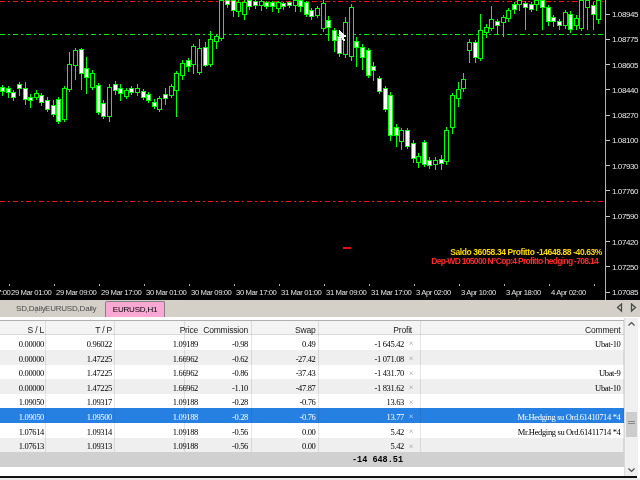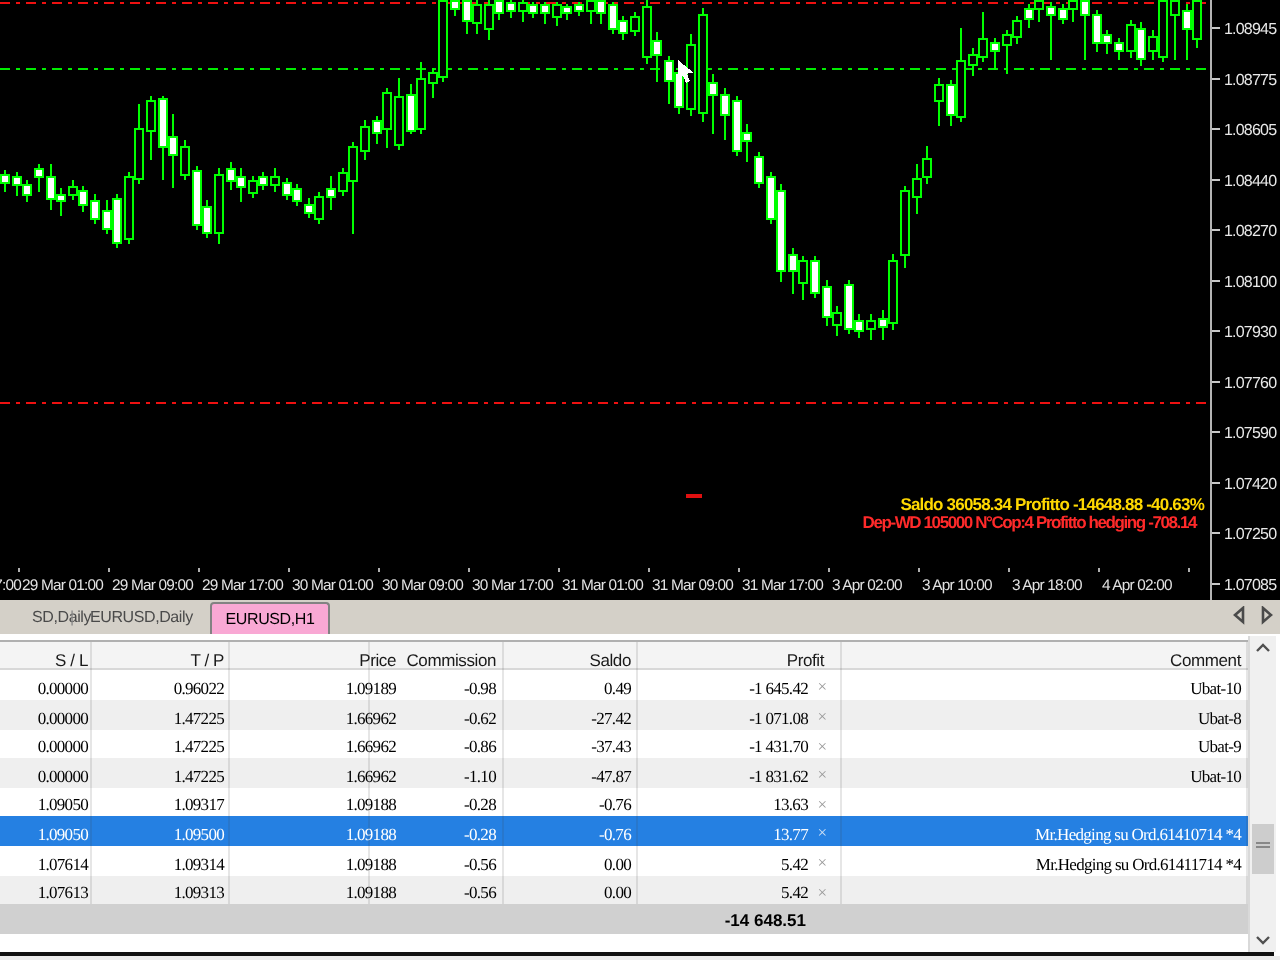--- a/index.html
+++ b/index.html
@@ -26,21 +26,21 @@
 .c { position:absolute; top:3.5px; text-align:right; }
 .c1 { left:0; width:44px; }
 .c2 { left:46px; width:66px; }
 .c3 { left:107px; width:65px;margin-left:26px; }
 .c4 { left:186px; width:62px; }
 .c5 { left:253px; width:62.5px; }
 .c6 { left:320px; width:84px; }
 .c7 { left:423px; width:197.5px; }
 .xico { position:absolute; left:405px; top:3px; width:12px; color:#999; font-size:8.5px; text-align:center; }
 .vsep { position:absolute; top:0; width:1px; background:rgba(60,60,60,0.13); }
-#totrow { position:absolute; left:0; top:452.2px; width:624px; height:14.6px; background:#d0d0d0; }
+#totrow { position:absolute; left:0; top:452.2px; width:624px; height:14.6px; background:#d0d0d0;font-family:Liberation Mono, monospace; }
 #totrow span { position:absolute; left:320px; width:83px; top:3px; text-align:right; font-weight:bold; font-size:8.5px; color:#000; }
 
 #vsb { position:absolute; left:624px; top:318px; width:14px; height:158px; background:#f0f0f0; border-left:1px solid #d9d9d9; }
 #vsb .btn { position:absolute; left:0; width:13px; height:13px; background:#f0f0f0; color:#505050;
   font-size:8px; text-align:center; line-height:13px; }
 #vsb .thumb { position:absolute; left:1px; top:94px; width:11px; height:25px; background:#cdcdcd; }
 #botline { position:absolute; left:0; top:476px; width:637px; height:2px; background:#111; }
 </style></head>
 <body>
 <div id="root">
@@ -443,21 +443,21 @@
   </svg>
 </div>
 <div id="tabact">EURUSD,H1</div>
 
 <div id="tbl">
   <div id="thead">
     <span class="c c1">S / L</span>
         <span class="c c2">T / P</span>
         <span class="c c3">Price</span>
         <span class="c c4">Commission</span>
-        <span class="c c5">Saldo</span>
+        <span class="c c5">Swap</span>
         <span class="c c6" style="width:92px">Profit</span>
         <span class="c c7">Comment</span>
   </div>
 </div>
 <div class="trow rw" style="top:335.4px">
 <span class="c c1">0.00000</span>
       <span class="c c2">0.96022</span>
       <span class="c c3">1.09189</span>
       <span class="c c4">-0.98</span>
       <span class="c c5">0.49</span>
@@ -466,21 +466,20 @@
       <span class="c c7">Ubat-10</span>
 </div>
 <div class="trow rg" style="top:350.0px">
 <span class="c c1">0.00000</span>
       <span class="c c2">1.47225</span>
       <span class="c c3">1.66962</span>
       <span class="c c4">-0.62</span>
       <span class="c c5">-27.42</span>
       <span class="c c6">-1 071.08</span>
       <span class="xico">×</span>
-      <span class="c c7">Ubat-8</span>
 </div>
 <div class="trow rw" style="top:364.6px">
 <span class="c c1">0.00000</span>
       <span class="c c2">1.47225</span>
       <span class="c c3">1.66962</span>
       <span class="c c4">-0.86</span>
       <span class="c c5">-37.43</span>
       <span class="c c6">-1 431.70</span>
       <span class="xico">×</span>
       <span class="c c7">Ubat-9</span>

